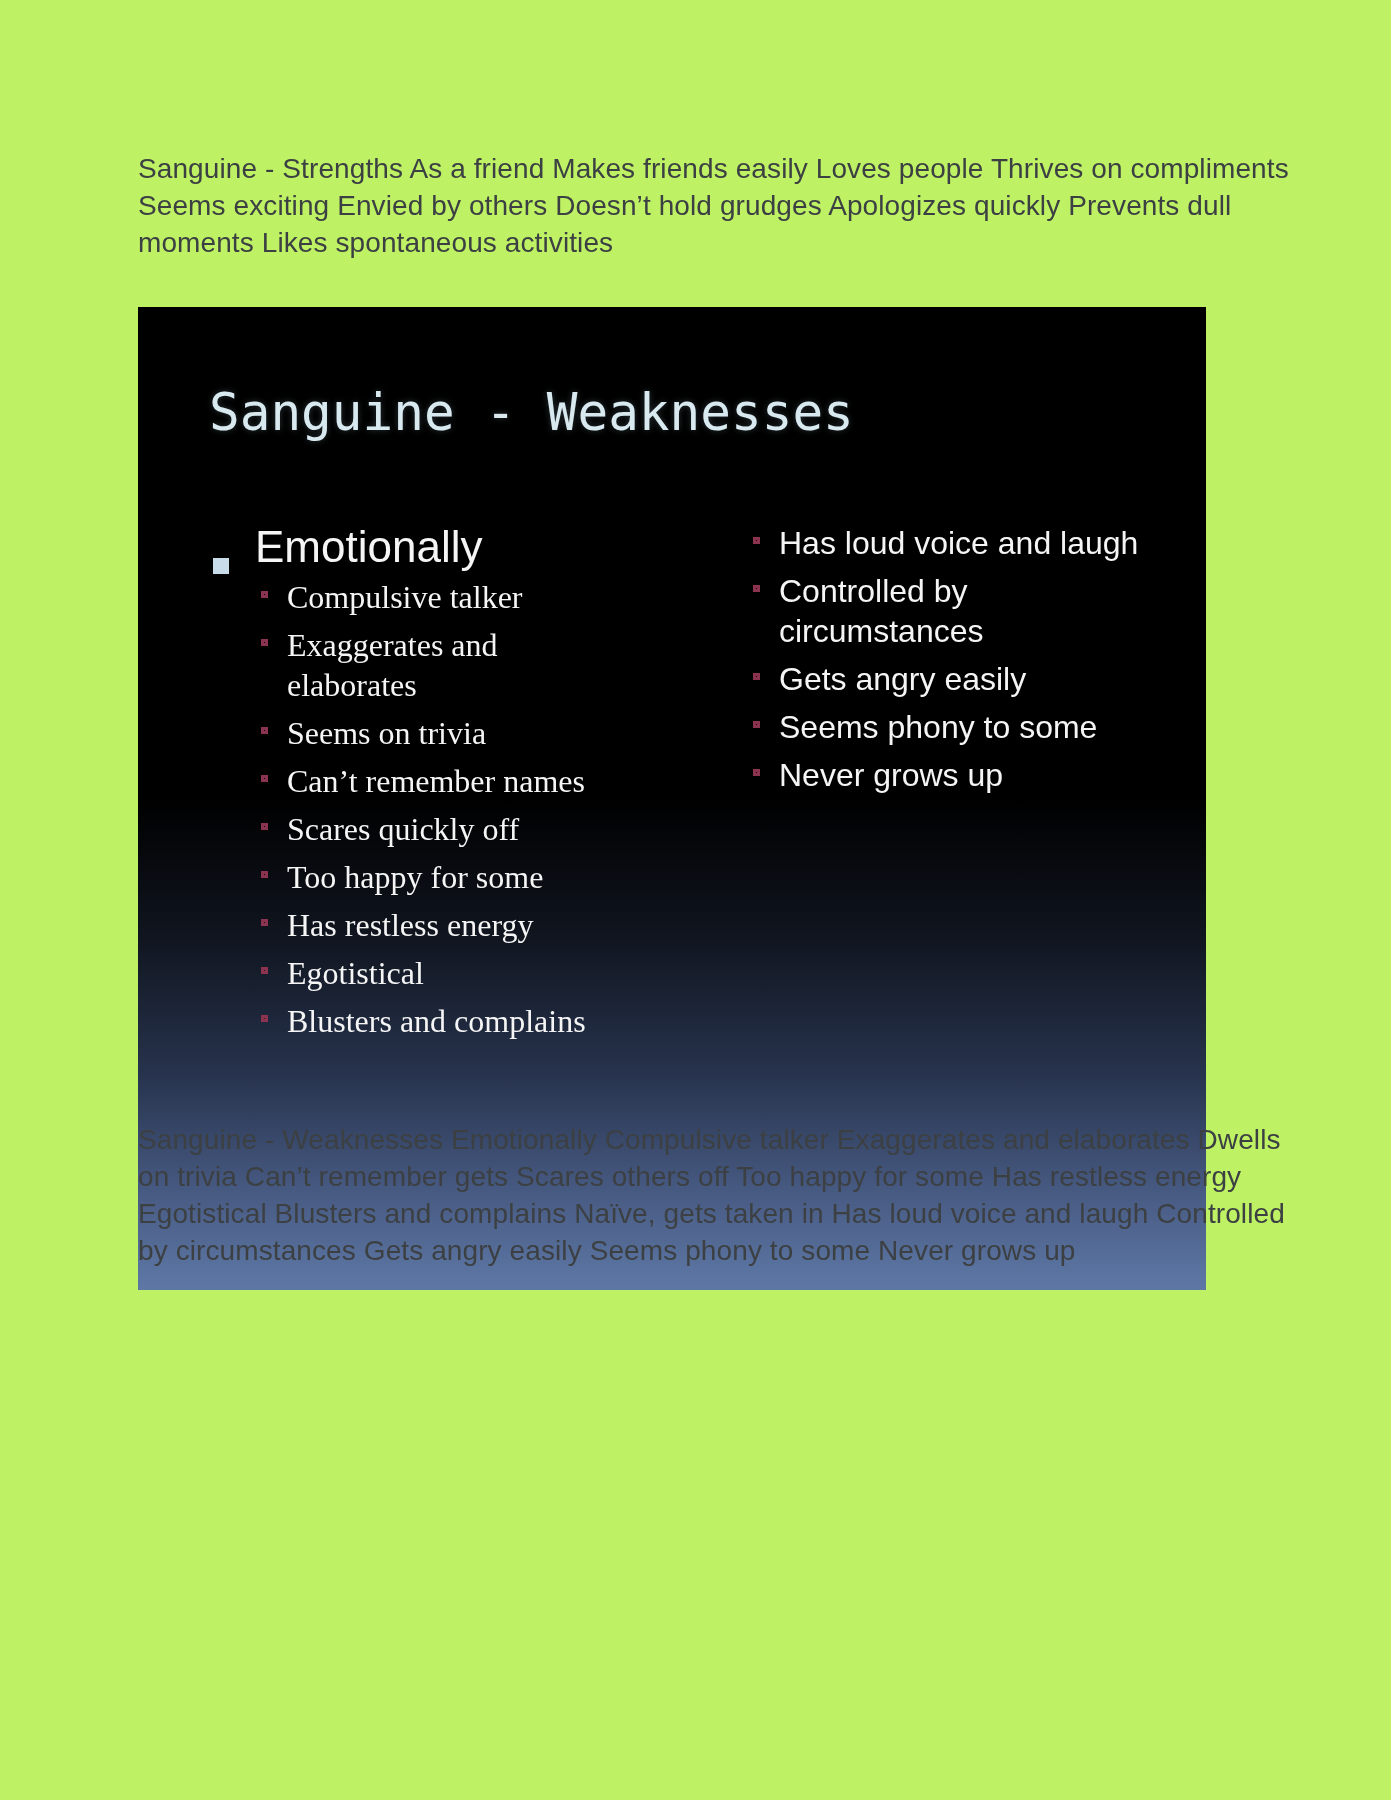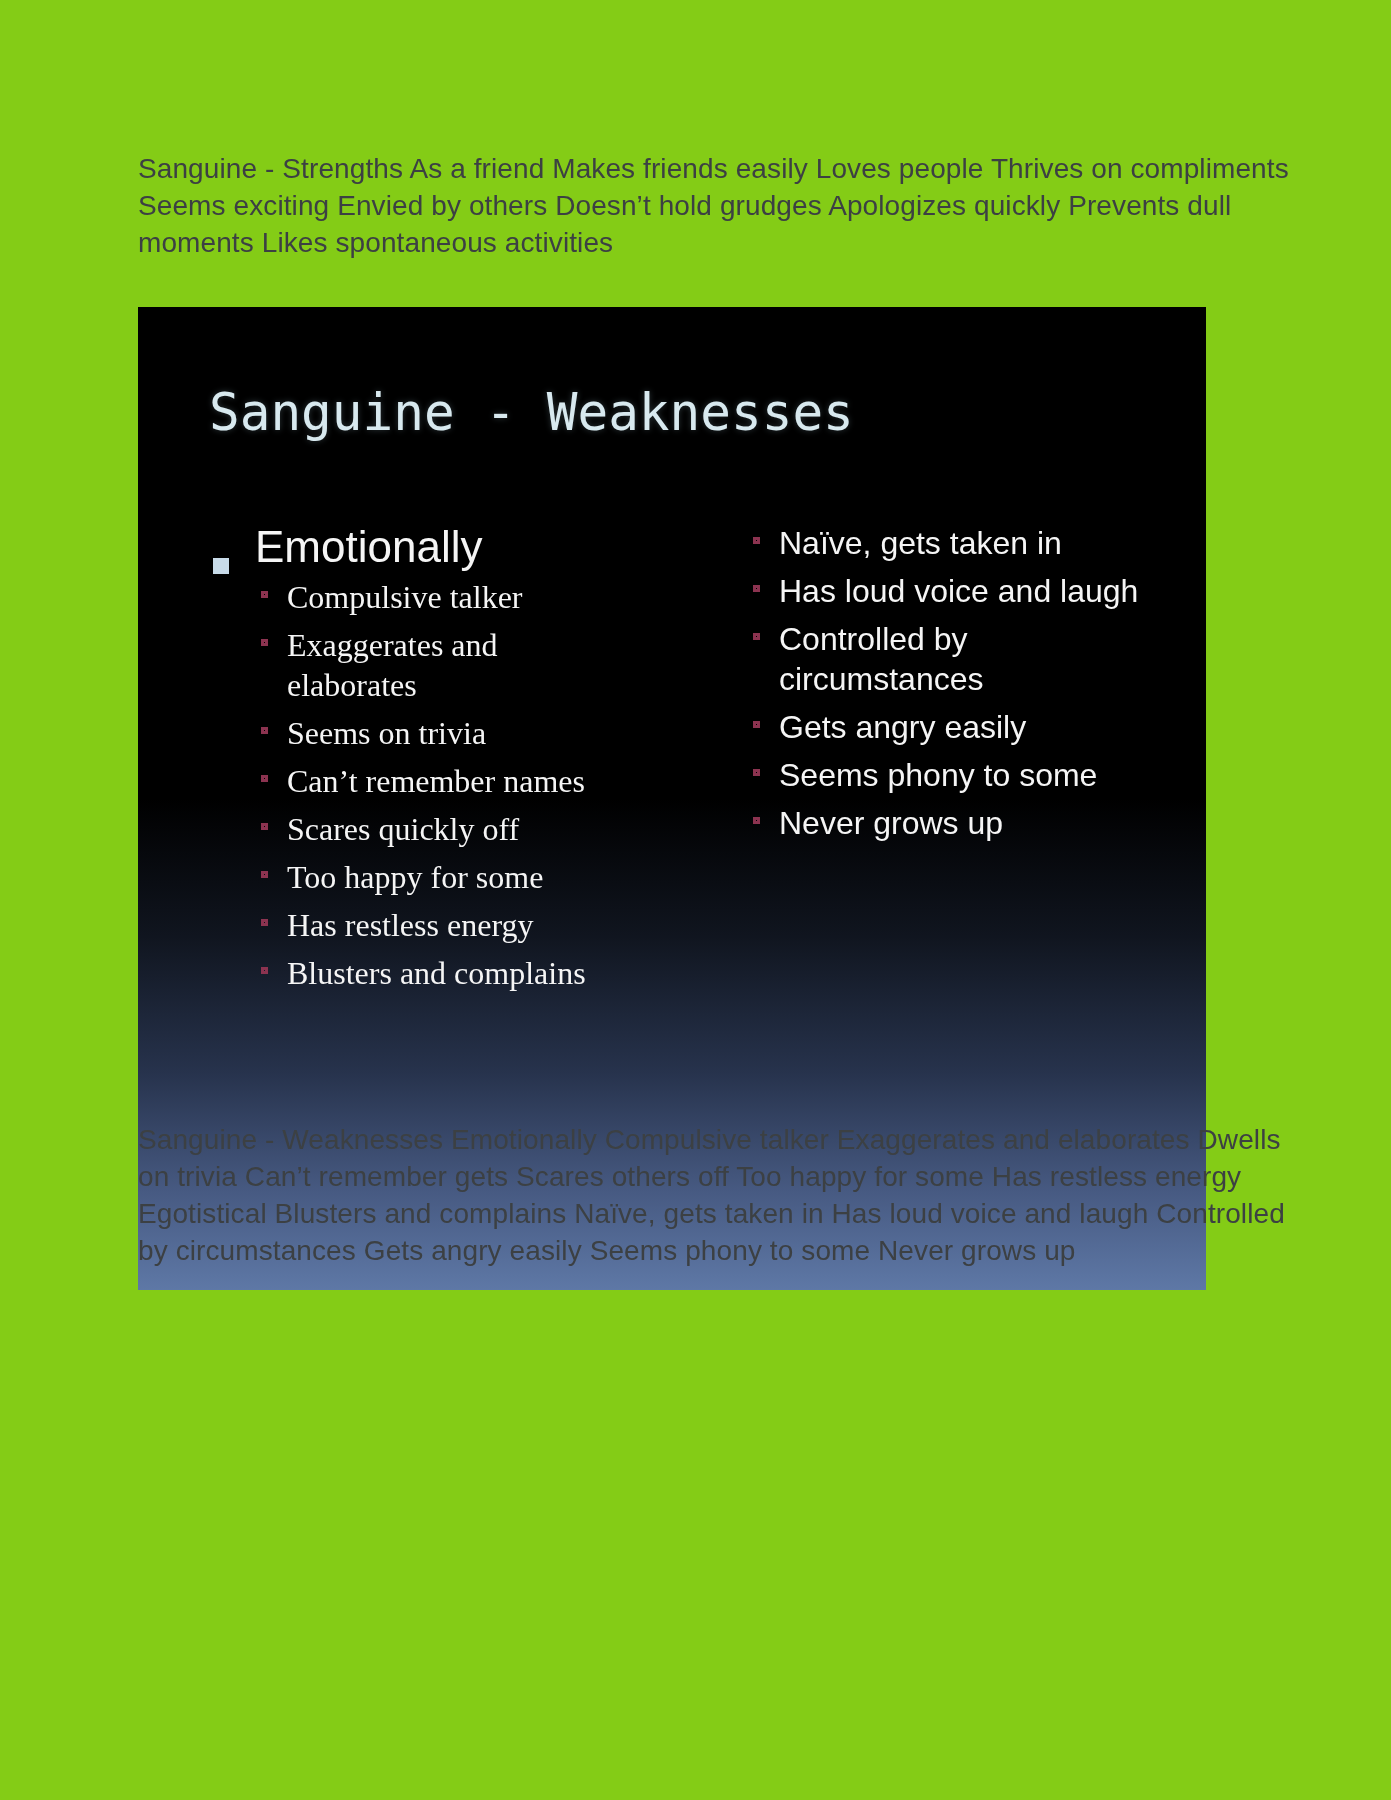--- a/index.html
+++ b/index.html
@@ -1,21 +1,21 @@
 <!DOCTYPE html>
 <html style="--title-color: #d8e9ef; --body-text: #f5f5f5; --bg-top: #000000; --bg-bottom: #5e78a6; --level1-bullet: #c8dbe9; --level2-bullet: #8c3350; --text-color: #3c4043;"><head>
 <meta charset="utf-8">
 <style>
   * { margin:0; padding:0; box-sizing:border-box; }
   html,body { background:#ffffff; }
   body {
     width:1391px; height:1800px; position:relative; overflow:hidden;
     font-family:"Liberation Sans", sans-serif;
   }
-  .page { position:absolute; inset:0; background:#84cc16; }
+  .page { position:absolute; inset:0; background:#bef264; }
 
   
   .paragraph {
     position:absolute; left:138px; width:1240px;
     font-size:28px; line-height:37px; color:var(--text-color, #3c4043);
     letter-spacing:0.1px;
   }
   .top-paragraph { top:150px; }
   .bottom-paragraph { top:1121px; }
   .para-line { white-space:nowrap; }
@@ -129,39 +129,39 @@
             </span>
           </div>
 
           <div class="l2-item">
             <span class="l2-marker"></span>
             <span class="l2-text">
               <div>Has restless energy</div>
             </span>
           </div>
 
+          <div class="l2-item">
+            <span class="l2-marker"></span>
+            <span class="l2-text">
+              <div>Egotistical</div>
+            </span>
+          </div>
 
           <div class="l2-item">
             <span class="l2-marker"></span>
             <span class="l2-text">
               <div>Blusters and complains</div>
             </span>
           </div>
         </div>
     </div>
 
     <div class="right-col">
       <div class="l2-list">
 
-          <div class="l2-item">
-            <span class="l2-marker"></span>
-            <span class="l2-text">
-              <div>Naïve, gets taken in</div>
-            </span>
-          </div>
 
           <div class="l2-item">
             <span class="l2-marker"></span>
             <span class="l2-text">
               <div>Has loud voice and laugh</div>
             </span>
           </div>
 
           <div class="l2-item">
             <span class="l2-marker"></span>

